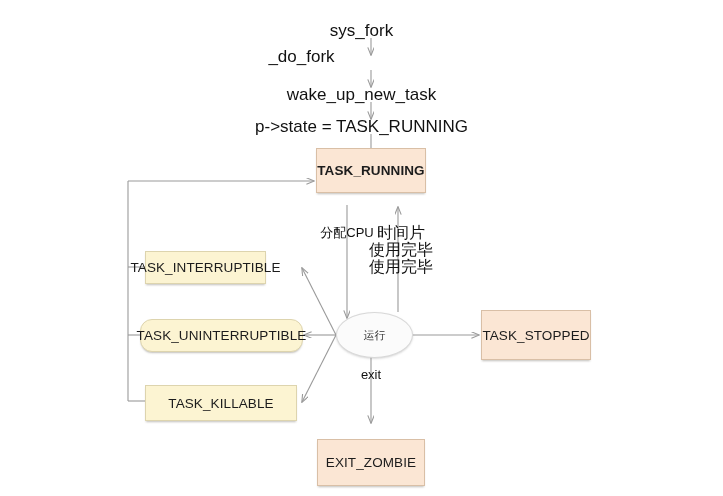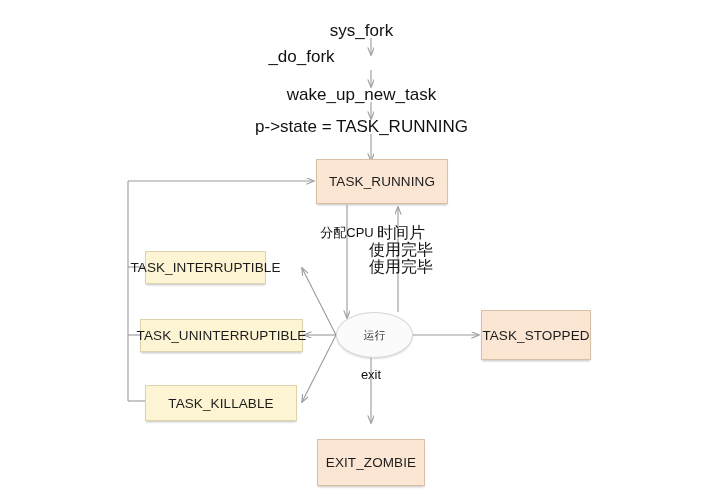--- a/index.html
+++ b/index.html
@@ -112,25 +112,25 @@
       <path d="M128,401 L128,181"></path>
     </g>
     <path d="M128,181 L314,181" stroke="#9a9a9a" stroke-width="1.1" fill="none" marker-end="url(#ah)"></path>
   </svg>
 
   <div class="plabel" style="left:0;top:21px;width:723px;">sys_fork</div>
   <div class="plabel" style="left:0;top:47px;width:603px;">_do_fork</div>
   <div class="plabel" style="left:0;top:85px;width:723px;">wake_up_new_task</div>
   <div class="plabel" style="left:0;top:117px;width:723px;">p-&gt;state = TASK_RUNNING</div>
 
-  <div class="node peach" style="left:316px;top:159px;width:132px;height:45px;">TASK_RUNNING</div>
+  <div class="node peach" style="left:316px;top:148px;width:110px;height:45px;font-weight:bold;">TASK_RUNNING</div>
 
   <div class="node cream" style="left:145px;top:251px;width:121px;height:33px;">TASK_INTERRUPTIBLE</div>
 
-  <div class="node cream" style="left:140px;top:319px;width:163px;height:33px;">TASK_UNINTERRUPTIBLE</div>
+  <div class="node cream" style="left:140px;top:319px;width:163px;height:33px;border-radius:12px;">TASK_UNINTERRUPTIBLE</div>
 
   <div class="node cream" style="left:145px;top:385px;width:152px;height:36px;">TASK_KILLABLE</div>
 
   <div class="node peach" style="left:481px;top:310px;width:110px;height:50px;">TASK_STOPPED</div>
 
   <div class="node peach" style="left:317px;top:439px;width:108px;height:47px;">EXIT_ZOMBIE</div>
 
   <div class="ellipse" style="left:336px;top:312px;width:77px;height:46px;">运行</div>
 
   <div class="elabel" style="left:306px;top:224px;width:82px;">分配CPU</div>

